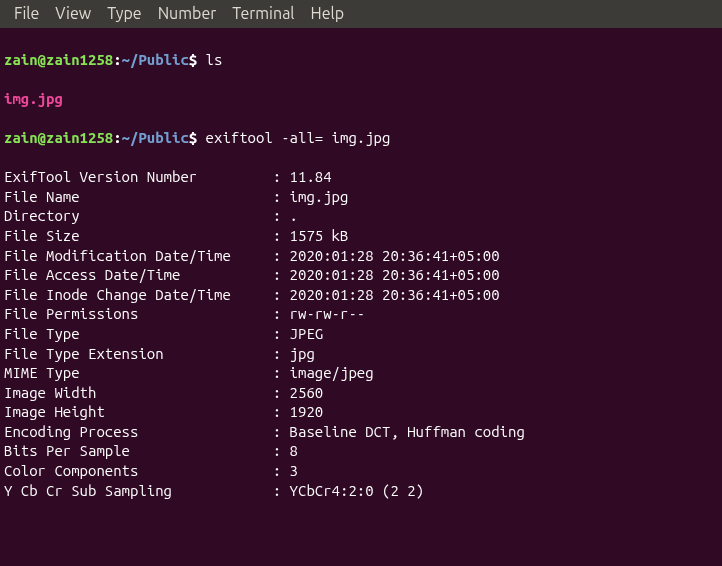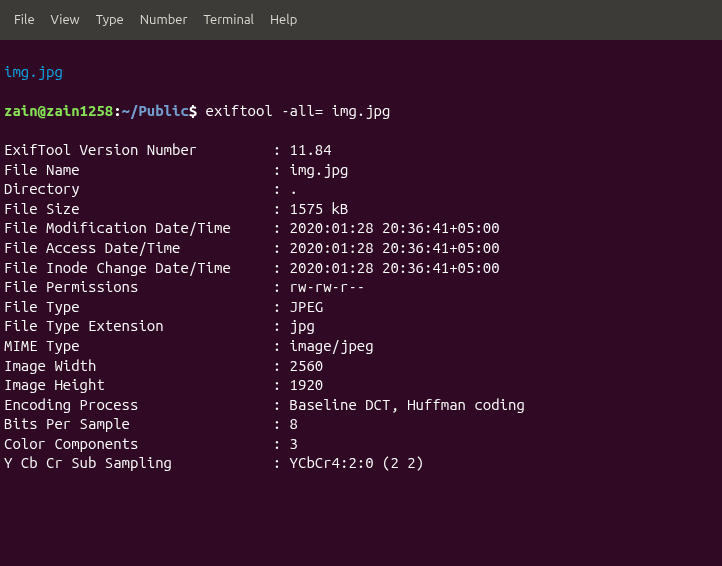--- a/index.html
+++ b/index.html
@@ -8,54 +8,55 @@
       height: 566px;
       background: #300a24;
       font-family: "Ubuntu Mono", "DejaVu Sans Mono", monospace;
       font-size: 15px;
       line-height: 19.6px;
       overflow: hidden;
     }
     .menubar {
       background: #3c3b37;
       color: #dfdbd2;
-      height: 40px;
+      height: 28px;
       display: flex;
       align-items: center;
       padding-left: 6px;
       font-family: Ubuntu, sans-serif;
-      font-size: 13px;
+      font-size: 16px;
     }
     .menubar span {
       padding: 0 8px;
       cursor: default;
     }
     .terminal {
       padding: 2px 4px 4px 4px;
       white-space: pre;
     }
     .user { color: #87e356; font-weight: bold; }
     .colon, .dollar { color: #ffffff; font-weight: bold; }
     .path { color: #729fcf; font-weight: bold; }
     .white { color: #ffffff; }
-    .magenta { color: #0ea5e9; font-weight: normal; }
+    .magenta { color: #ec4899; font-weight: bold; }
     .line { display: block; min-height: 19.6px; }
   </style>
 </head>
 <body>
 
 <div class="menubar">
   <span>File</span>
   <span>View</span>
   <span>Type</span>
   <span>Number</span>
   <span>Terminal</span>
   <span>Help</span>
 </div>
 
 <div class="terminal">
+<span class="line"><span class="user">zain@zain1258</span><span class="colon">:</span><span class="path">~/Public</span><span class="dollar">$</span><span class="white"> ls</span></span>
 <span class="line"><span class="magenta">img.jpg</span></span>
 <span class="line"><span class="user">zain@zain1258</span><span class="colon">:</span><span class="path">~/Public</span><span class="dollar">$</span><span class="white"> exiftool -all= img.jpg</span></span>
 <div id="exif-block"><span class="line white">ExifTool Version Number         : 11.84</span><span class="line white">File Name                       : img.jpg</span><span class="line white">Directory                       : .</span><span class="line white">File Size                       : 1575 kB</span><span class="line white">File Modification Date/Time     : 2020:01:28 20:36:41+05:00</span><span class="line white">File Access Date/Time           : 2020:01:28 20:36:41+05:00</span><span class="line white">File Inode Change Date/Time     : 2020:01:28 20:36:41+05:00</span><span class="line white">File Permissions                : rw-rw-r--</span><span class="line white">File Type                       : JPEG</span><span class="line white">File Type Extension             : jpg</span><span class="line white">MIME Type                       : image/jpeg</span><span class="line white">Image Width                     : 2560</span><span class="line white">Image Height                    : 1920</span><span class="line white">Encoding Process                : Baseline DCT, Huffman coding</span><span class="line white">Bits Per Sample                 : 8</span><span class="line white">Color Components                : 3</span><span class="line white">Y Cb Cr Sub Sampling            : YCbCr4:2:0 (2 2)</span></div>
 
 
 
 </div>
 
 </body></html>

